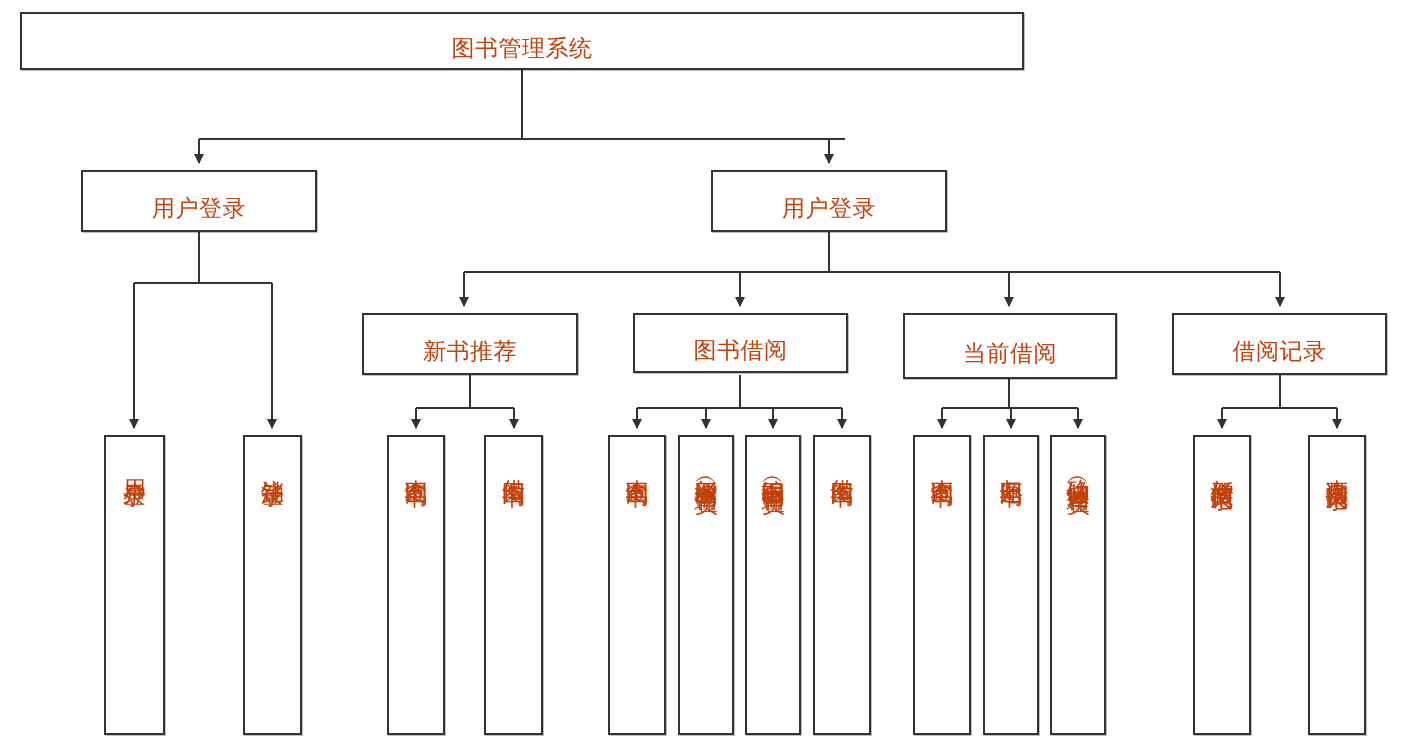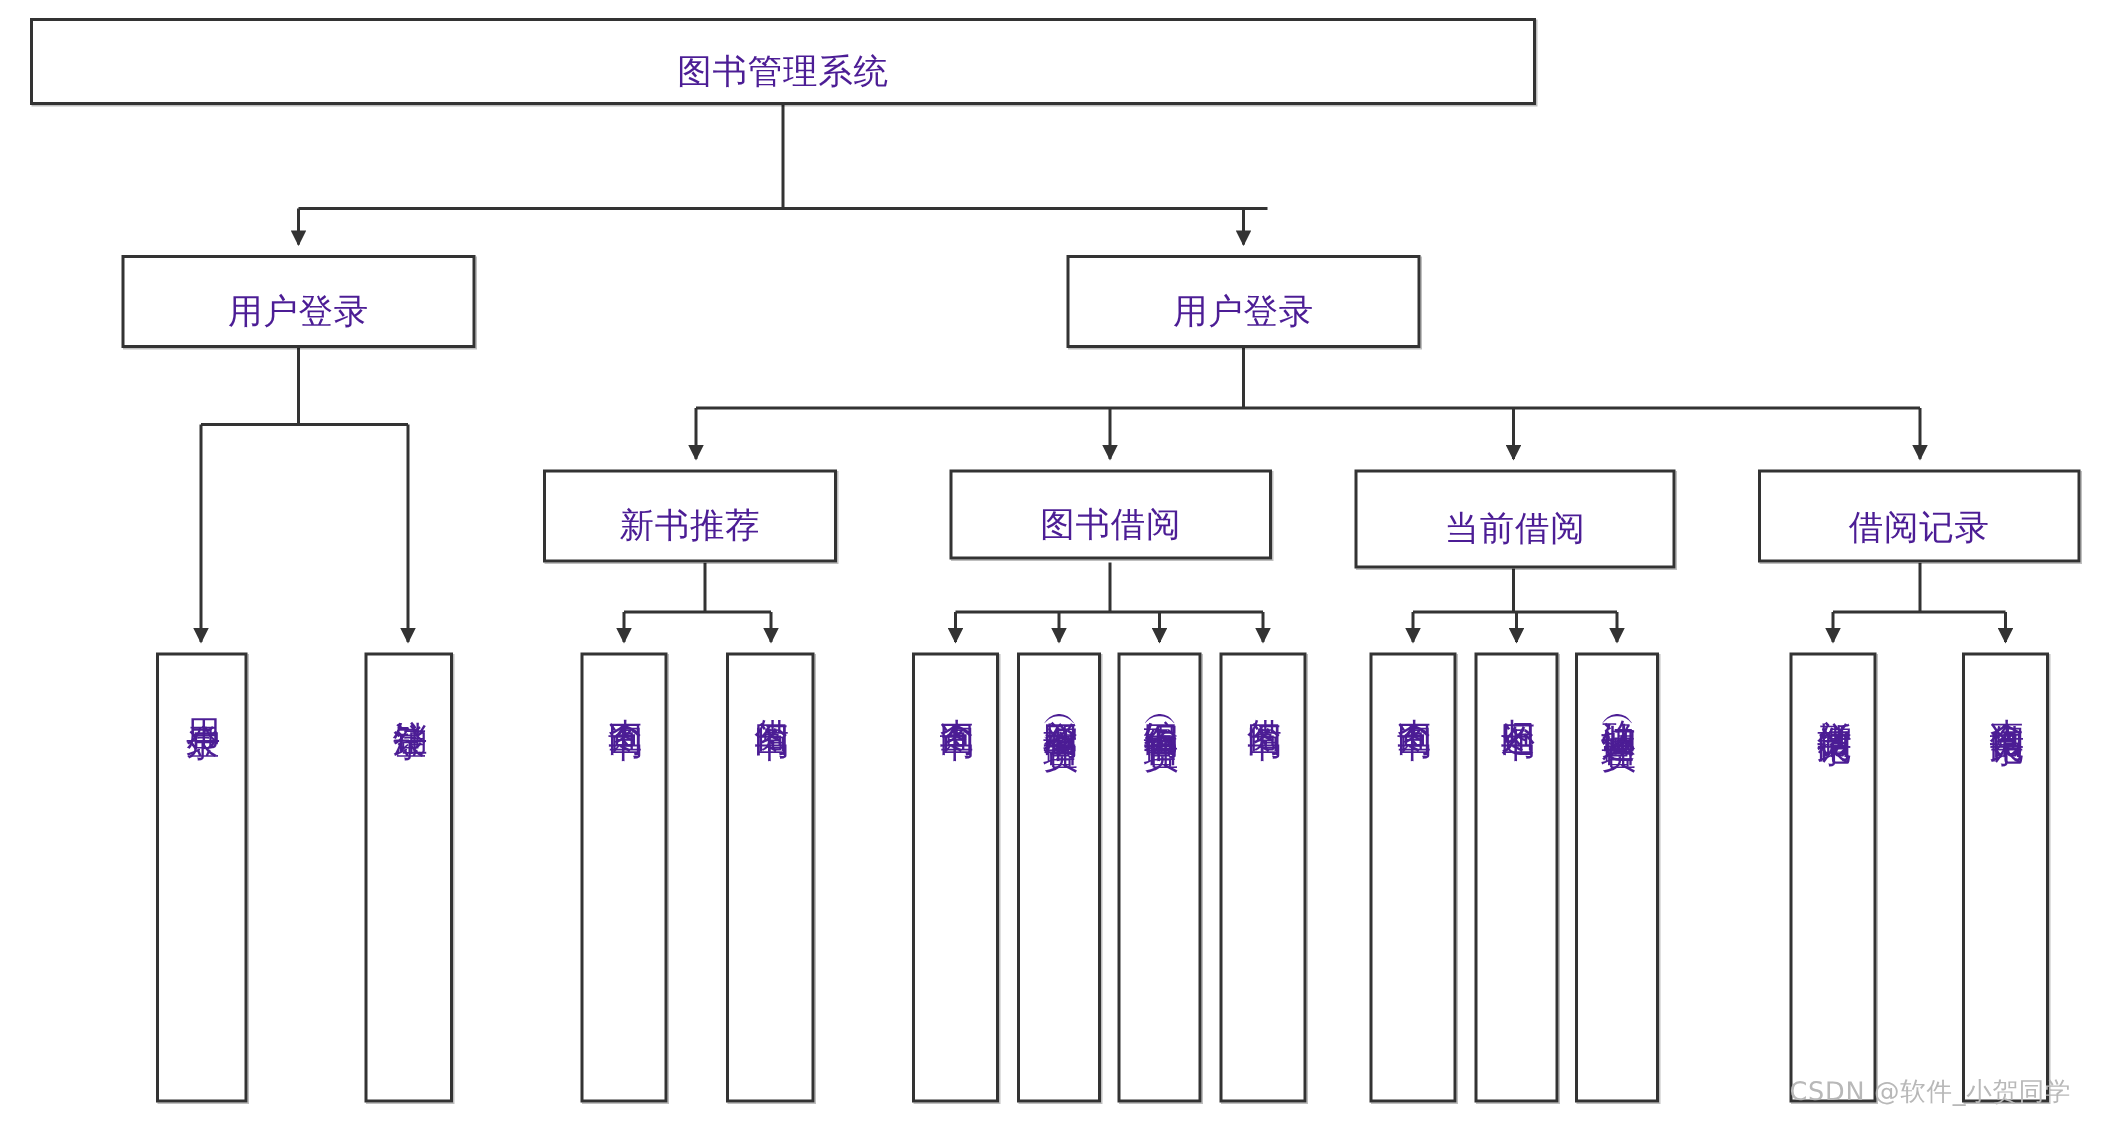--- a/index.html
+++ b/index.html
@@ -30,21 +30,21 @@
     position: absolute;
     box-sizing: border-box;
     border: 2px solid #333333;
     background: #ffffff;
     display: flex;
     align-items: center;
     justify-content: center;
     box-shadow: 1px 1px 0 rgba(0,0,0,0.25);
   }
   .node .label {
-    color: #4c1d95;
+    color: #c2410c;
     text-align: left;
     letter-spacing: 0.5px;
     line-height: 1.12;
     white-space: nowrap;
     margin-top: 16px;
   }
   .node.horizontal .label {
     font-size: 23px;
   }
   .node.vertical {
@@ -125,21 +125,21 @@
   <div id="nodes-layer">
       <div class="node horizontal" style="left: 20px; top: 12px; width: 1004px; height: 58px;">
         <span class="label">图书管理系统</span>
       </div>
       <div class="node horizontal" style="left: 81px; top: 170px; width: 236px; height: 62px;">
         <span class="label">用户登录</span>
       </div>
       <div class="node horizontal" style="left: 711px; top: 170px; width: 236px; height: 62px;">
         <span class="label">用户登录</span>
       </div>
-      <div class="node horizontal" style="left: 362px; top: 313px; width: 196px; height: 62px;">
+      <div class="node horizontal" style="left: 362px; top: 313px; width: 216px; height: 62px;">
         <span class="label">新书推荐</span>
       </div>
       <div class="node horizontal" style="left: 633px; top: 313px; width: 215px; height: 60px;">
         <span class="label">图书借阅</span>
       </div>
       <div class="node horizontal" style="left: 903px; top: 313px; width: 214px; height: 66px;">
         <span class="label">当前借阅</span>
       </div>
       <div class="node horizontal" style="left: 1172px; top: 313px; width: 215px; height: 62px; font-family: Liberation Serif, serif;">
         <span class="label">借阅记录</span>
@@ -178,15 +178,14 @@
         <span class="label">确认归还（管理员）</span>
       </div>
       <div class="node vertical" style="left: 1193px; top: 435px; width: 58px; height: 300px;">
         <span class="label">新增借阅记录</span>
       </div>
       <div class="node vertical" style="left: 1308px; top: 435px; width: 58px; height: 300px;">
         <span class="label">查询借阅记录</span>
       </div>
     </div>
 
-  <div class="watermark" style="left: 1193px; top: 716px;">CSDN @软件_小贺同学</div>
 
 </div>
 
 </body></html>

